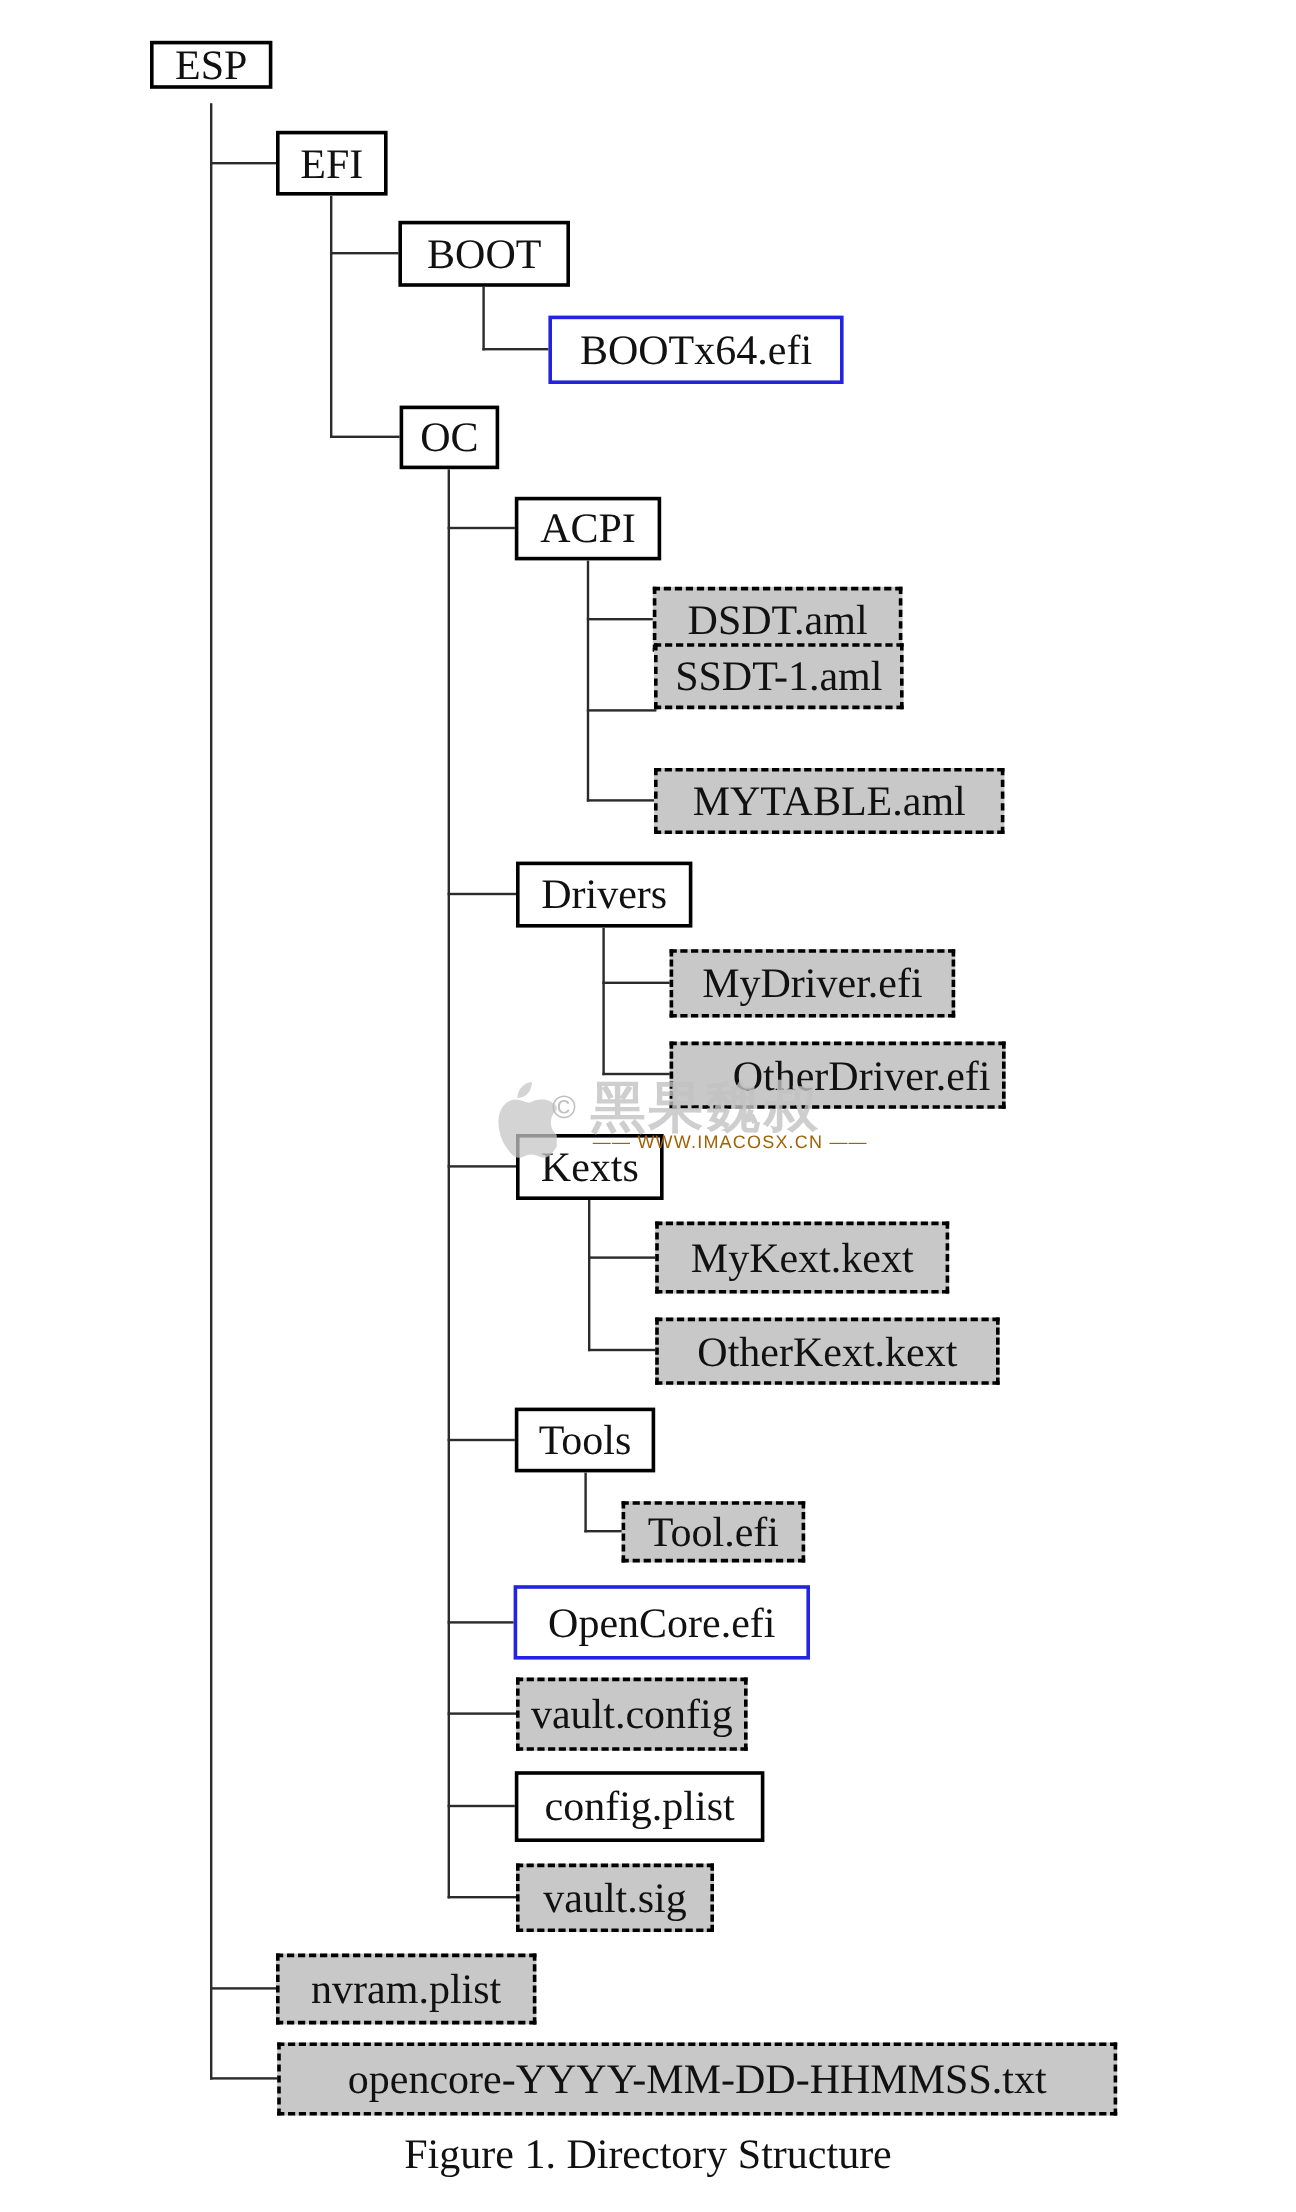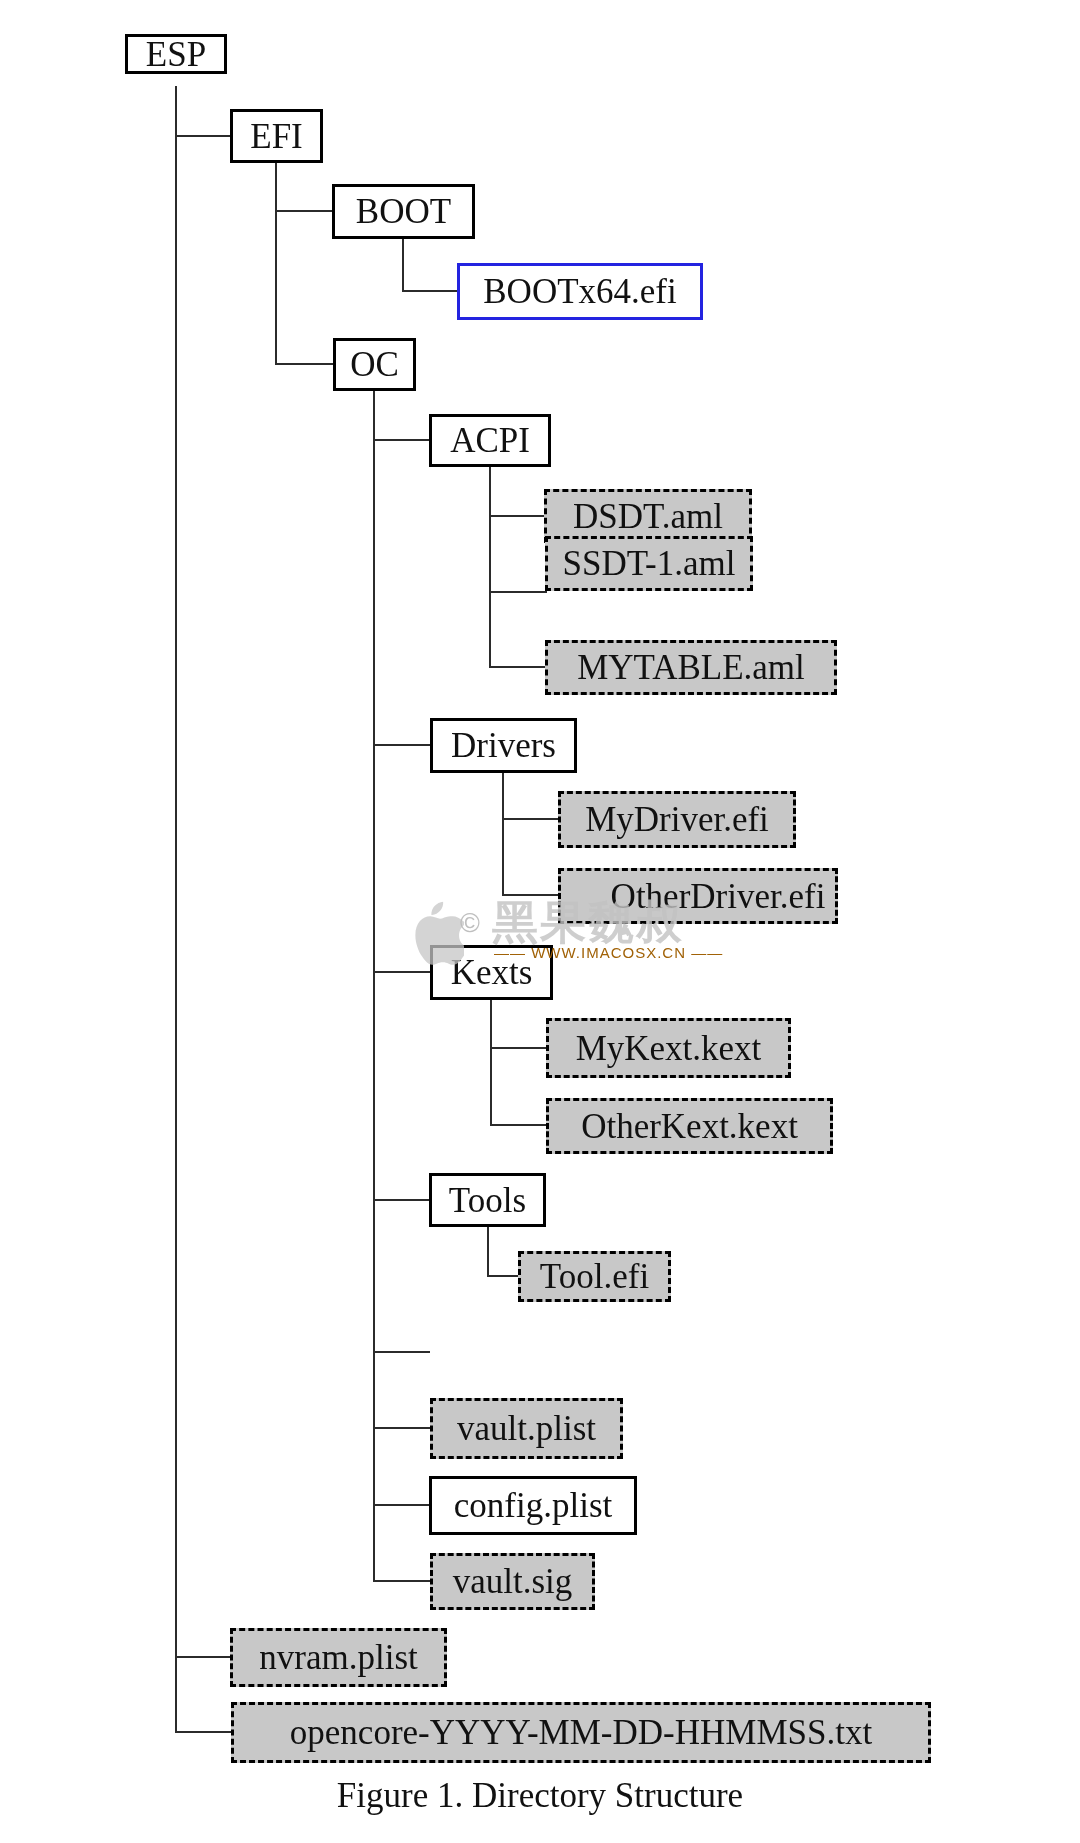--- a/index.html
+++ b/index.html
@@ -69,21 +69,22 @@
       <div class="node file" style="left: 545px; top: 536px; width: 208px; height: 55px;">SSDT-1.aml</div>
       <div class="node file" style="left: 545px; top: 640px; width: 292px; height: 55px;">MYTABLE.aml</div>
       <div class="node directory" style="left: 430px; top: 718px; width: 147px; height: 55px;">Drivers</div>
       <div class="node file" style="left: 558px; top: 791px; width: 238px; height: 57px;">MyDriver.efi</div>
       <div class="node file" style="left: 558px; top: 868px; width: 280px; height: 56px; padding-left: 40px;">OtherDriver.efi</div>
       <div class="node directory" style="left: 430px; top: 945px; width: 123px; height: 55px;">Kexts</div>
       <div class="node file" style="left: 546px; top: 1018px; width: 245px; height: 60px;">MyKext.kext</div>
       <div class="node file" style="left: 546px; top: 1098px; width: 287px; height: 56px;">OtherKext.kext</div>
       <div class="node directory" style="left: 429px; top: 1173px; width: 117px; height: 54px;">Tools</div>
       <div class="node file" style="left: 518px; top: 1251px; width: 153px; height: 51px;">Tool.efi</div>
-      <div class="node file" style="left: 430px; top: 1398px; width: 193px; height: 61px;">vault.plist</div>
+      <div class="node highlight" style="left: 428px; top: 1321px; width: 247px; height: 62px;">OpenCore.efi</div>
+      <div class="node file" style="left: 430px; top: 1398px; width: 193px; height: 61px;">vault.config</div>
       <div class="node directory" style="left: 429px; top: 1476px; width: 208px; height: 59px;">config.plist</div>
       <div class="node file" style="left: 430px; top: 1553px; width: 165px; height: 57px;">vault.sig</div>
       <div class="node file" style="left: 230px; top: 1628px; width: 217px; height: 59px;">nvram.plist</div>
       <div class="node file" style="left: 231px; top: 1702px; width: 700px; height: 61px;">opencore-YYYY-MM-DD-HHMMSS.txt</div>
     </div>
 
   <div id="watermark">
     <svg id="wm-apple" viewBox="0 0 100 120" xmlns="http://www.w3.org/2000/svg">
       <path fill="#c6c6c6" d="M78.5 41.5c-6.8 0-12.3 4.1-15.8 4.1-3.7 0-9.3-3.9-15.5-3.9C35.3 41.7 24 51.6 24 71.2c0 12.2 4.7 25.1 10.6 33.4 5 7.1 9.4 12.9 15.7 12.9 6.2 0 8.9-4.1 16.6-4.1 7.8 0 9.5 4 16.3 4 6.7 0 11.2-6.2 15.4-12.3 4.8-7 6.8-13.8 6.9-14.2-.4-.1-13.2-5.1-13.2-19.1 0-12.1 9.6-17.9 10.2-18.3-5.6-8.2-14.3-12-20-12z"></path>
       <path fill="#c6c6c6" d="M62.7 33.2c3.1-3.8 5.3-9.1 4.7-14.4-4.6.2-10.1 3-13.4 6.8-3 3.4-5.6 8.8-4.9 14 5.1.4 10.4-2.6 13.6-6.4z"></path>

